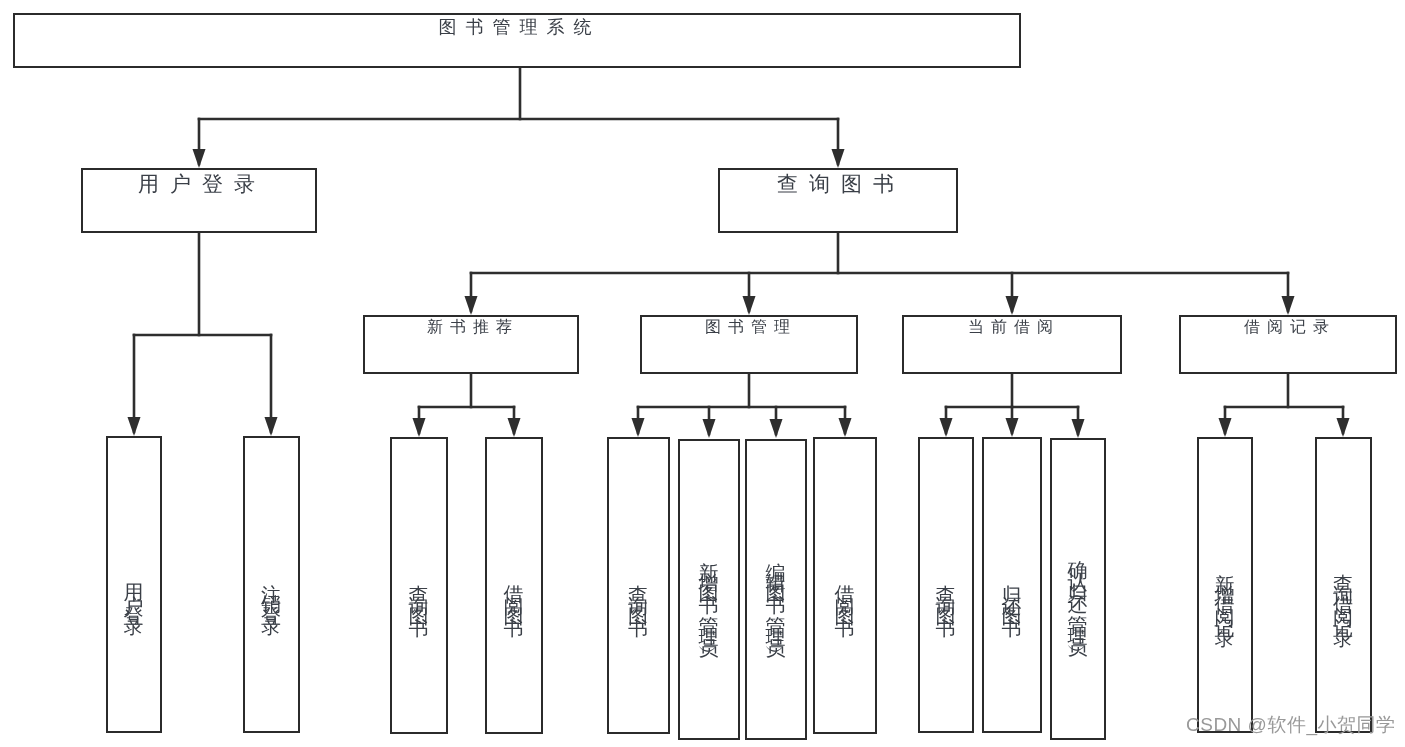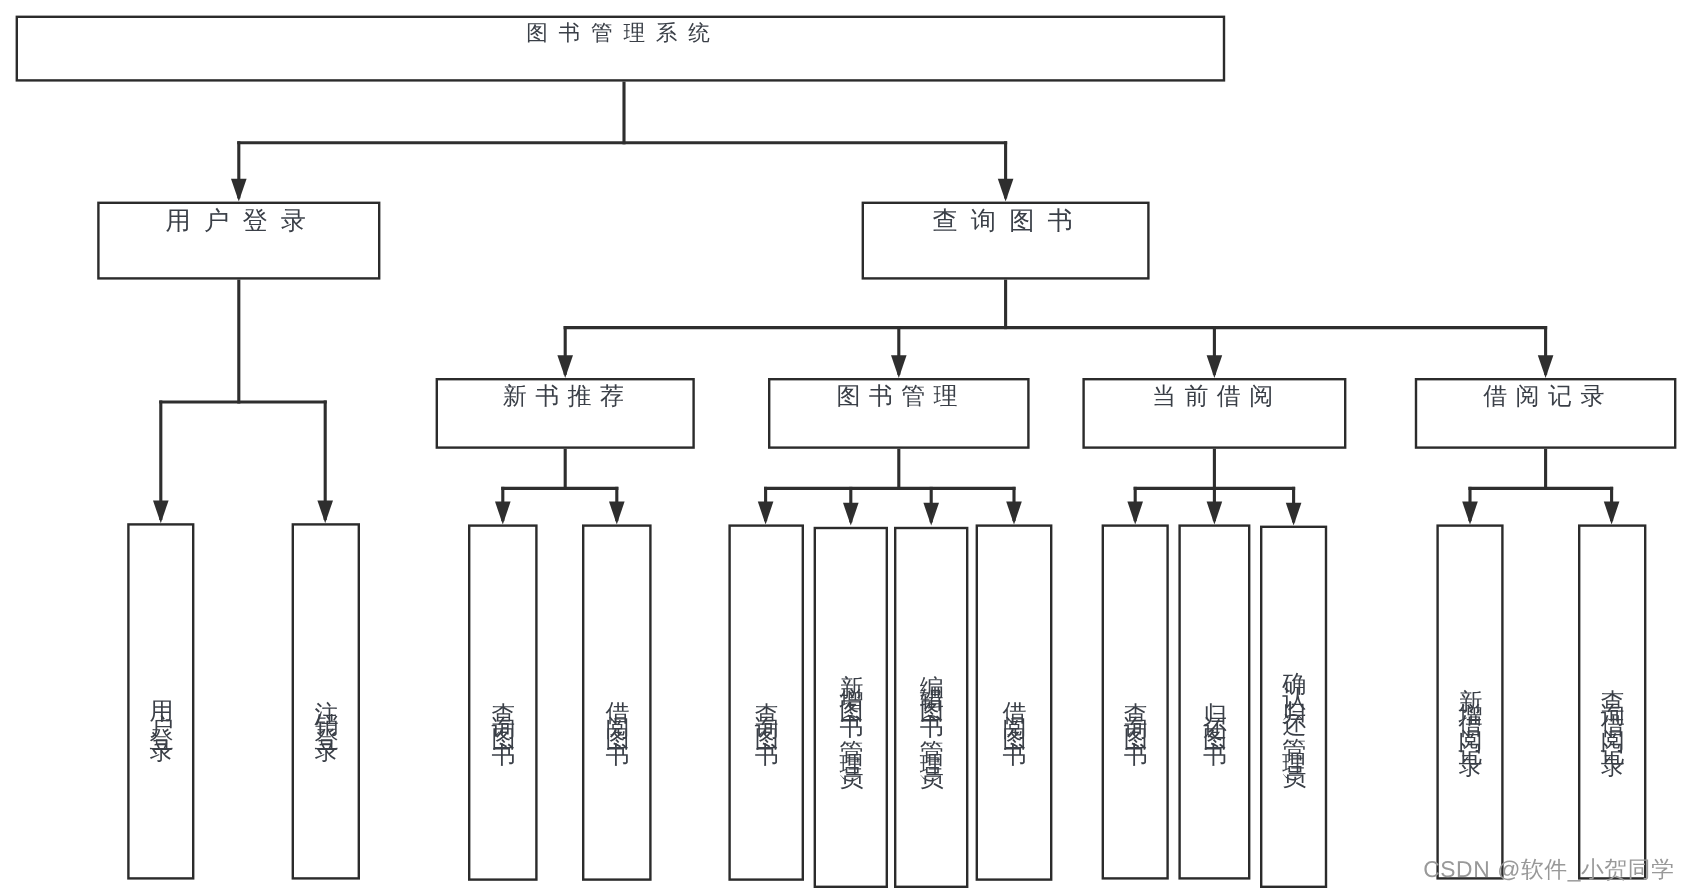--- a/index.html
+++ b/index.html
@@ -23,21 +23,21 @@
     position:absolute;
     box-sizing:border-box;
     border:2.7px solid var(--border);
     background:#fff;
     display:flex;justify-content:center;
     text-align:center;
   }
   .h-label{white-space:nowrap;}
   .root-box .h-label{font-size:18px;letter-spacing:9px;padding-left:5px;}
   .l1-box .h-label{font-size:21px;letter-spacing:11px;padding-left:6px;}
-  .l2-box .h-label{font-size:20px;letter-spacing:7px;padding-left:4px;}
+  .l2-box .h-label{font-size:16px;letter-spacing:7px;padding-left:4px;}
   .leaf-box{align-items:center;}
   .v-label{
     writing-mode:vertical-rl;
     text-orientation:mixed;
     font-size:20px;
     letter-spacing:11px;
     line-height:1;
     padding-top:11px;
   }
   #watermark{

